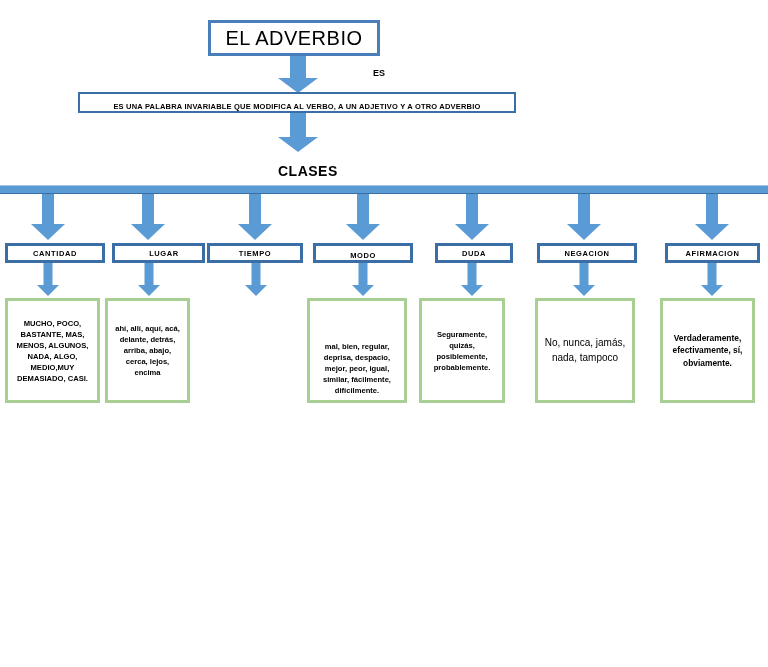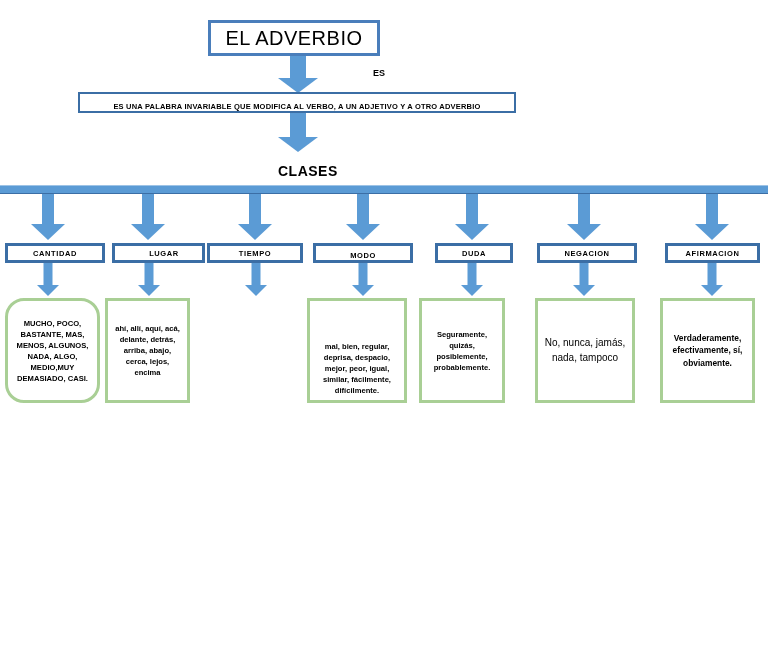--- a/index.html
+++ b/index.html
@@ -200,21 +200,21 @@
     <span class="shaft" style="width:12px; height:30px;"></span>
     <span class="head" style="top:30px; border-left-width:17px; border-right-width:17px; border-top-width:16px;"></span>
   </div>
   <div class="cat-box" style="left:5px; width:100px;">
     <span class="cat-label">CANTIDAD</span>
   </div>
   <div class="arrow" style="left:35px; top:263px; width:26px; height:34px;">
     <span class="shaft" style="width:9px; height:22px;"></span>
     <span class="head" style="top:22px; border-left-width:11px; border-right-width:11px; border-top-width:11px;"></span>
   </div>
-  <div class="content-box" style="left:5px; width:95px;border-radius:19px;">
+  <div class="content-box" style="left:5px; width:95px;">
     <span class="content-text size-xs">MUCHO, POCO, BASTANTE, MAS, MENOS, ALGUNOS, NADA, ALGO, MEDIO,MUY DEMASIADO, CASI.</span>
   </div>
 
   <div class="arrow" style="left:128px; top:194px; width:40px; height:48px;">
     <span class="shaft" style="width:12px; height:30px;"></span>
     <span class="head" style="top:30px; border-left-width:17px; border-right-width:17px; border-top-width:16px;"></span>
   </div>
   <div class="cat-box" style="left:112px; width:93px;padding-left:11px;">
     <span class="cat-label">LUGAR</span>
   </div>

